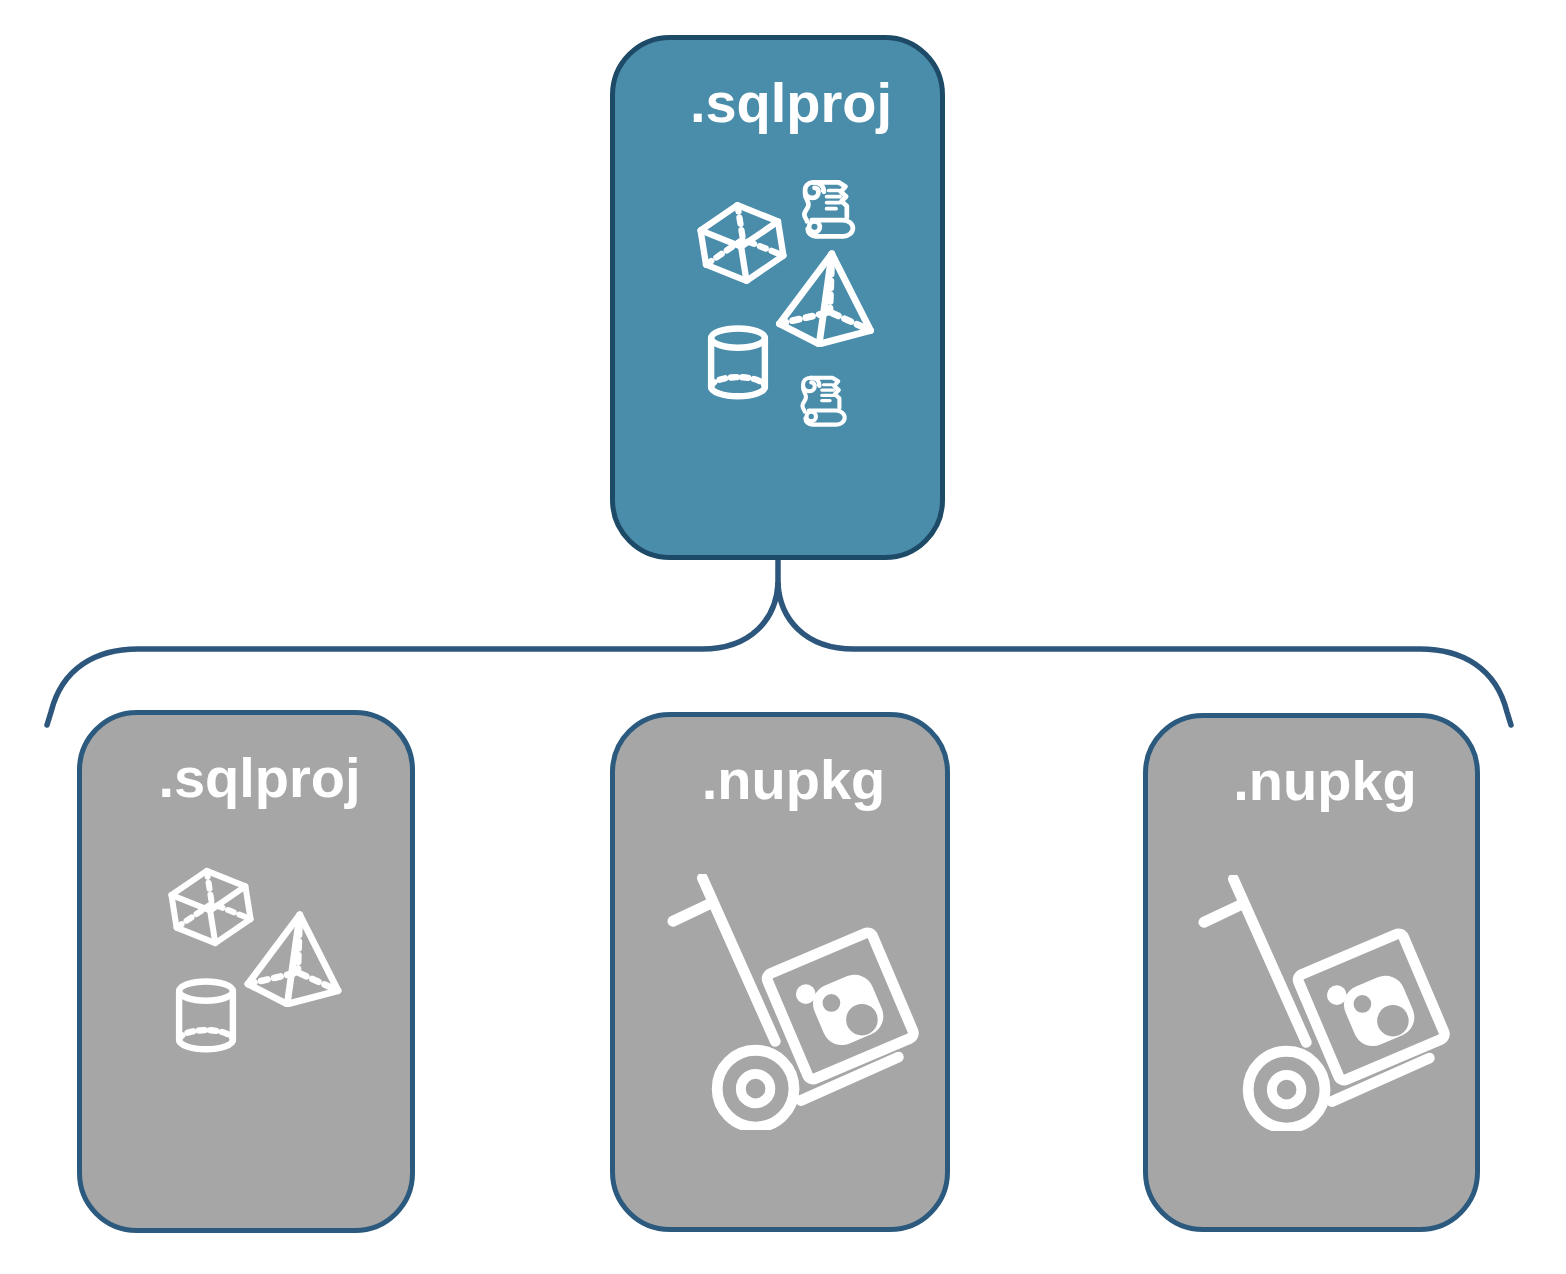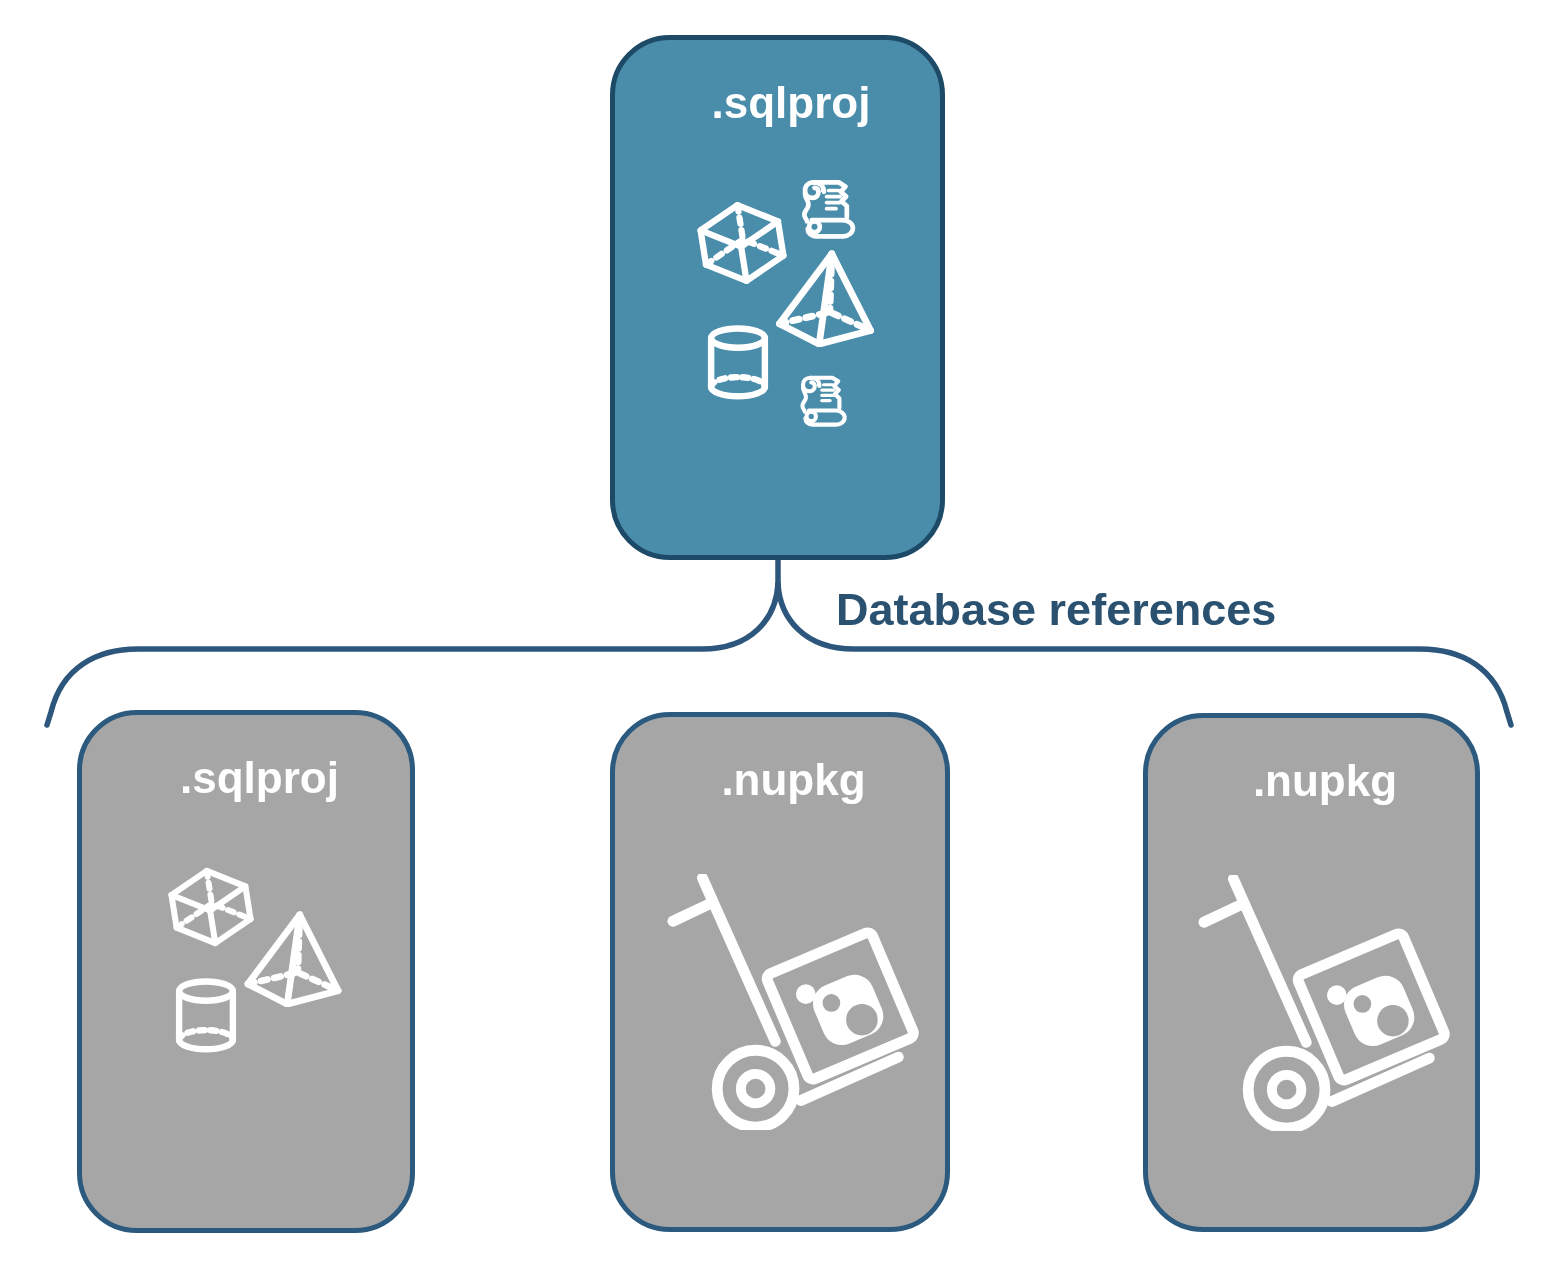--- a/index.html
+++ b/index.html
@@ -25,21 +25,21 @@
     border:5px solid #2B5A7E;
   }
   .card-ref-a{left:77px; top:710px;width:338px;height:523px;}
   .card-ref-b{left:610px;top:712px;width:340px;height:520px;}
   .card-ref-c{left:1143px;top:713px;width:337px;height:519px;}
   .card-title{
     position:absolute;
     left:0;right:0;top:30px;
     text-align:center;
     font-weight:bold;
-    font-size:44px;
+    font-size:56px;
     line-height:66px;
     color:#FFFFFF;
     letter-spacing:0px;
     margin-left:27px;
   }
   .icon{position:absolute;color:#FFFFFF;}
   .connector-svg{
     position:absolute;left:0;top:0;width:1566px;height:1274px;
     pointer-events:none;
   }
@@ -125,21 +125,20 @@
   </svg>
 
   <svg class="connector-svg" viewBox="0 0 1566 1274">
     <g fill="none" stroke="#2D567C" stroke-width="5.5" stroke-linecap="round">
       <path d="M778 561 L778 584"></path>
       <path d="M778 584 C776 618 752 649 702 649 L138 649 C96 649 62 668 51 712 L47 725"></path>
       <path d="M778 584 C780 618 804 649 854 649 L1420 649 C1462 649 1496 668 1507 712 L1511 725"></path>
     </g>
   </svg>
 
-  <div class="connector-label">Database references</div>
 
   <div class="card card-root">
     <div class="card-title">.sqlproj</div>
     <svg class="icon" style="left:183px;top:137px;width:68px;height:62px;">
         <use href="#sym-scroll"></use>
       </svg>
     <svg class="icon" style="left:82px;top:158px;width:90px;height:90px;">
         <use href="#sym-cube"></use>
       </svg>
     <svg class="icon" style="left:160px;top:210px;width:100px;height:97px;">

